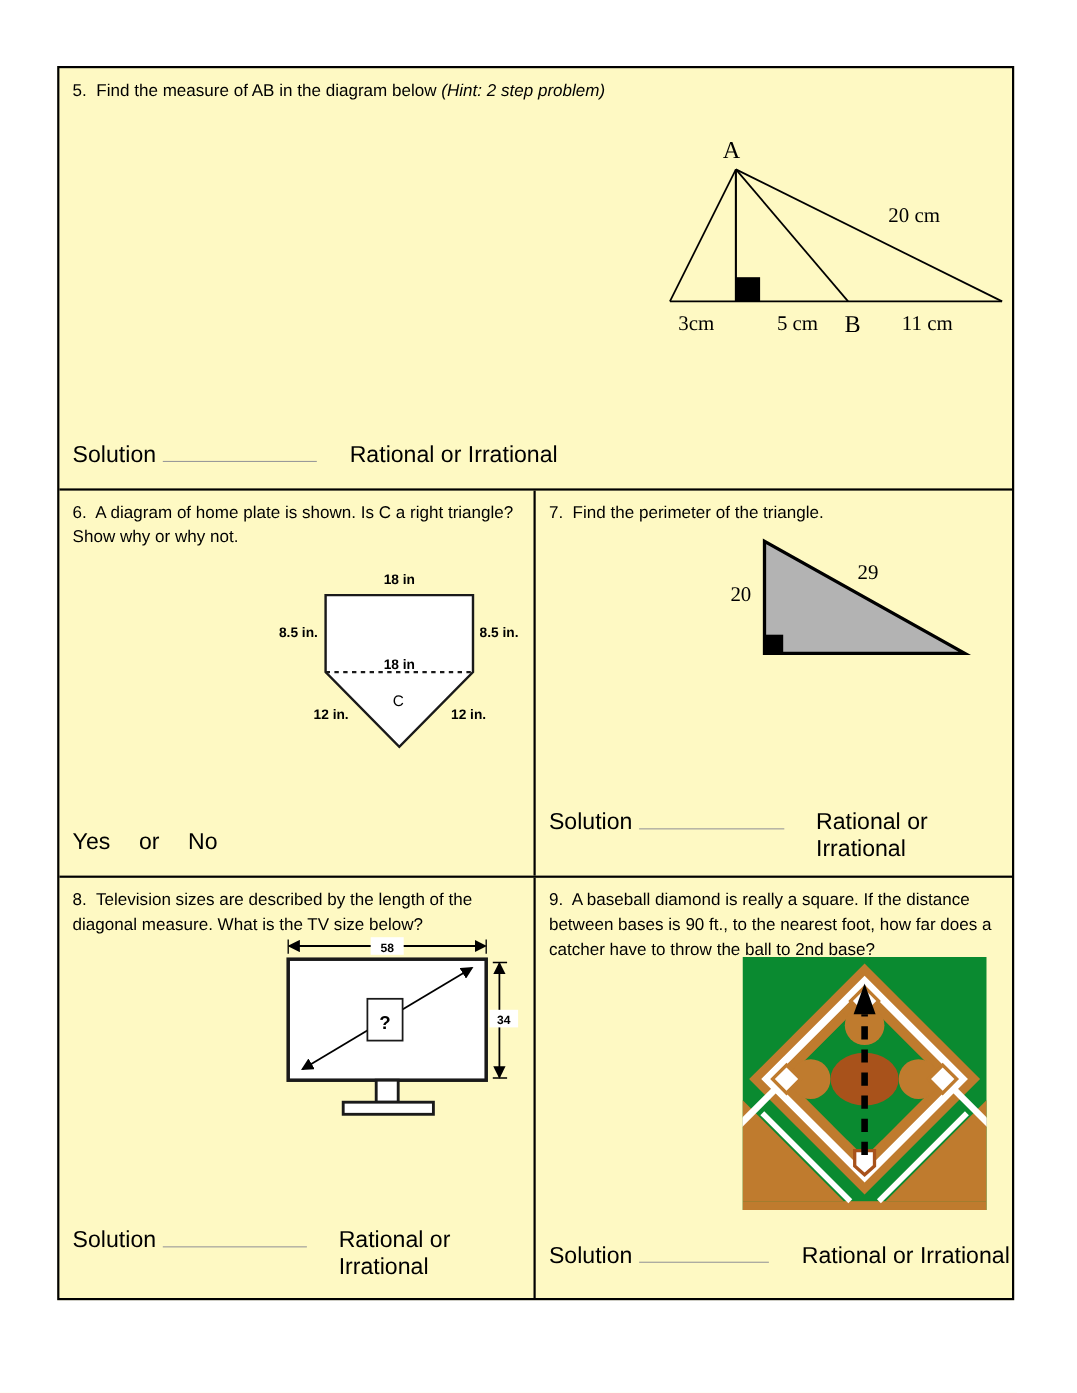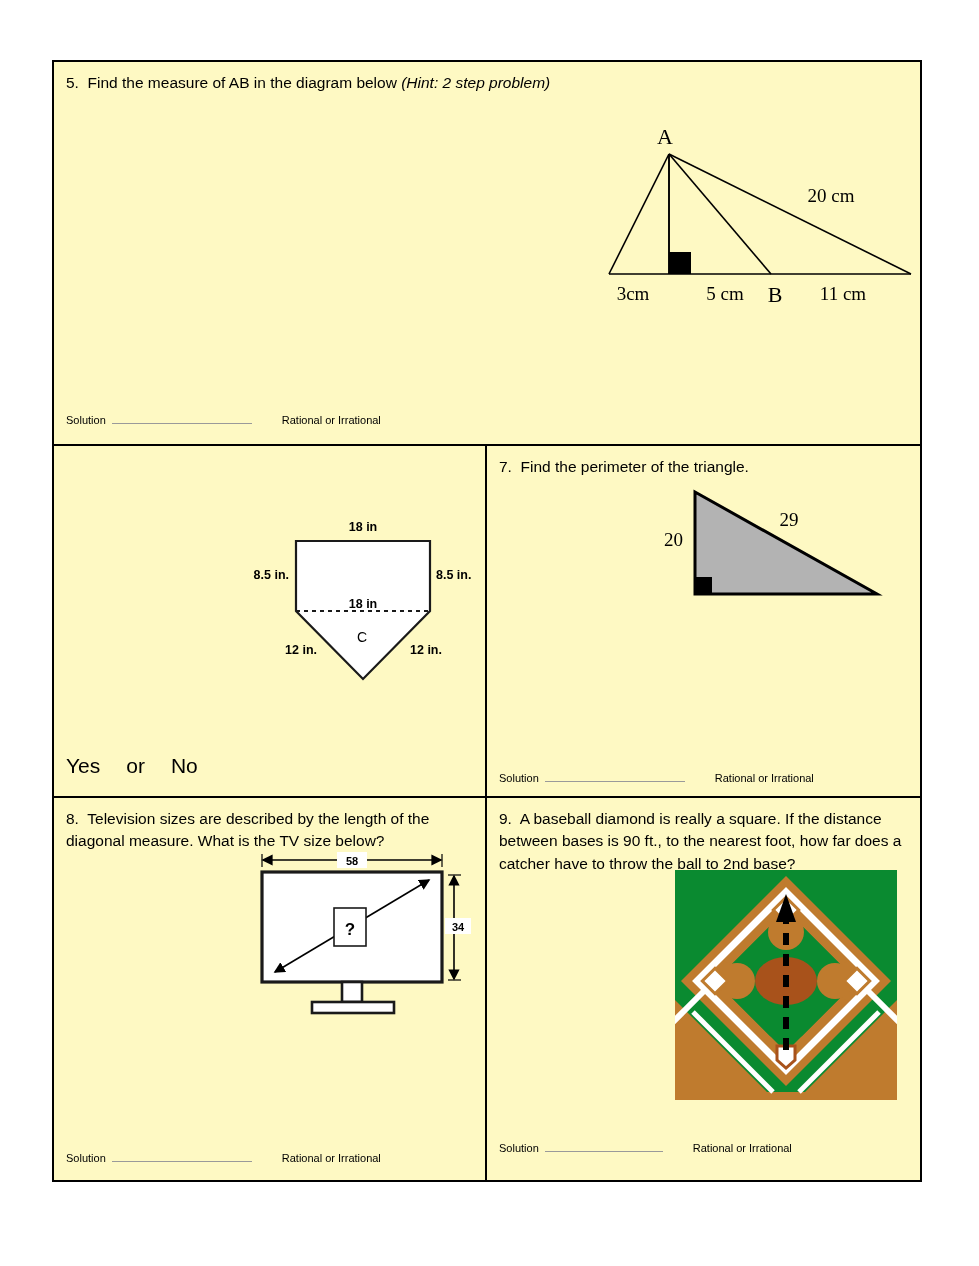--- a/index.html
+++ b/index.html
@@ -47,21 +47,21 @@
   .cell.full { width: 866px; }
 
   .qtext {
     font-size: 15.5px;
     line-height: 1.45;
     margin: 0;
   }
   .qtext .ital { font-style: italic; }
 
   .answer-line {
-    font-size: 11px;
+    font-size: 21px;
     display: flex;
     align-items: baseline;
     gap: 6px;
   }
   .blank {
     display: inline-block;
     border-bottom: 1px solid #9a9a9a;
     height: 14px;
   }
   .blank.w140 { width: 140px; }
@@ -185,20 +185,24 @@
         <span class="blank w140"></span>
         <span class="gap-lg"></span>
         <span>Rational or Irrational</span>
       </div>
     </div>
   </div>
 
   <div class="row">
 
     <div class="cell split-left" id="cell-q6">
+      <p class="qtext">
+        <span>6.</span>&nbsp;
+        <span>A diagram of home plate is shown. Is C a right triangle? Show why or why not.</span>
+      </p>
 
       <div id="q6-figure">
         <svg class="fig-svg" width="245" height="180" viewBox="0 0 245 180">
 
           <path d="M 62 27 L 196 27 L 196 97 L 129 165 L 62 97 Z" fill="#ffffff" stroke="#1a1a1a" stroke-width="2.2" stroke-linejoin="miter"></path>
 
           <line x1="62" y1="97" x2="196" y2="97" stroke="#1a1a1a" stroke-width="2.2" stroke-dasharray="4,4"></line>
 
           <text x="129" y="17" font-family="'Liberation Sans', sans-serif" font-size="12.5" font-weight="bold" text-anchor="middle">18 in</text>
           <text x="55" y="65" font-family="'Liberation Sans', sans-serif" font-size="12.5" font-weight="bold" text-anchor="end">8.5 in.</text>

